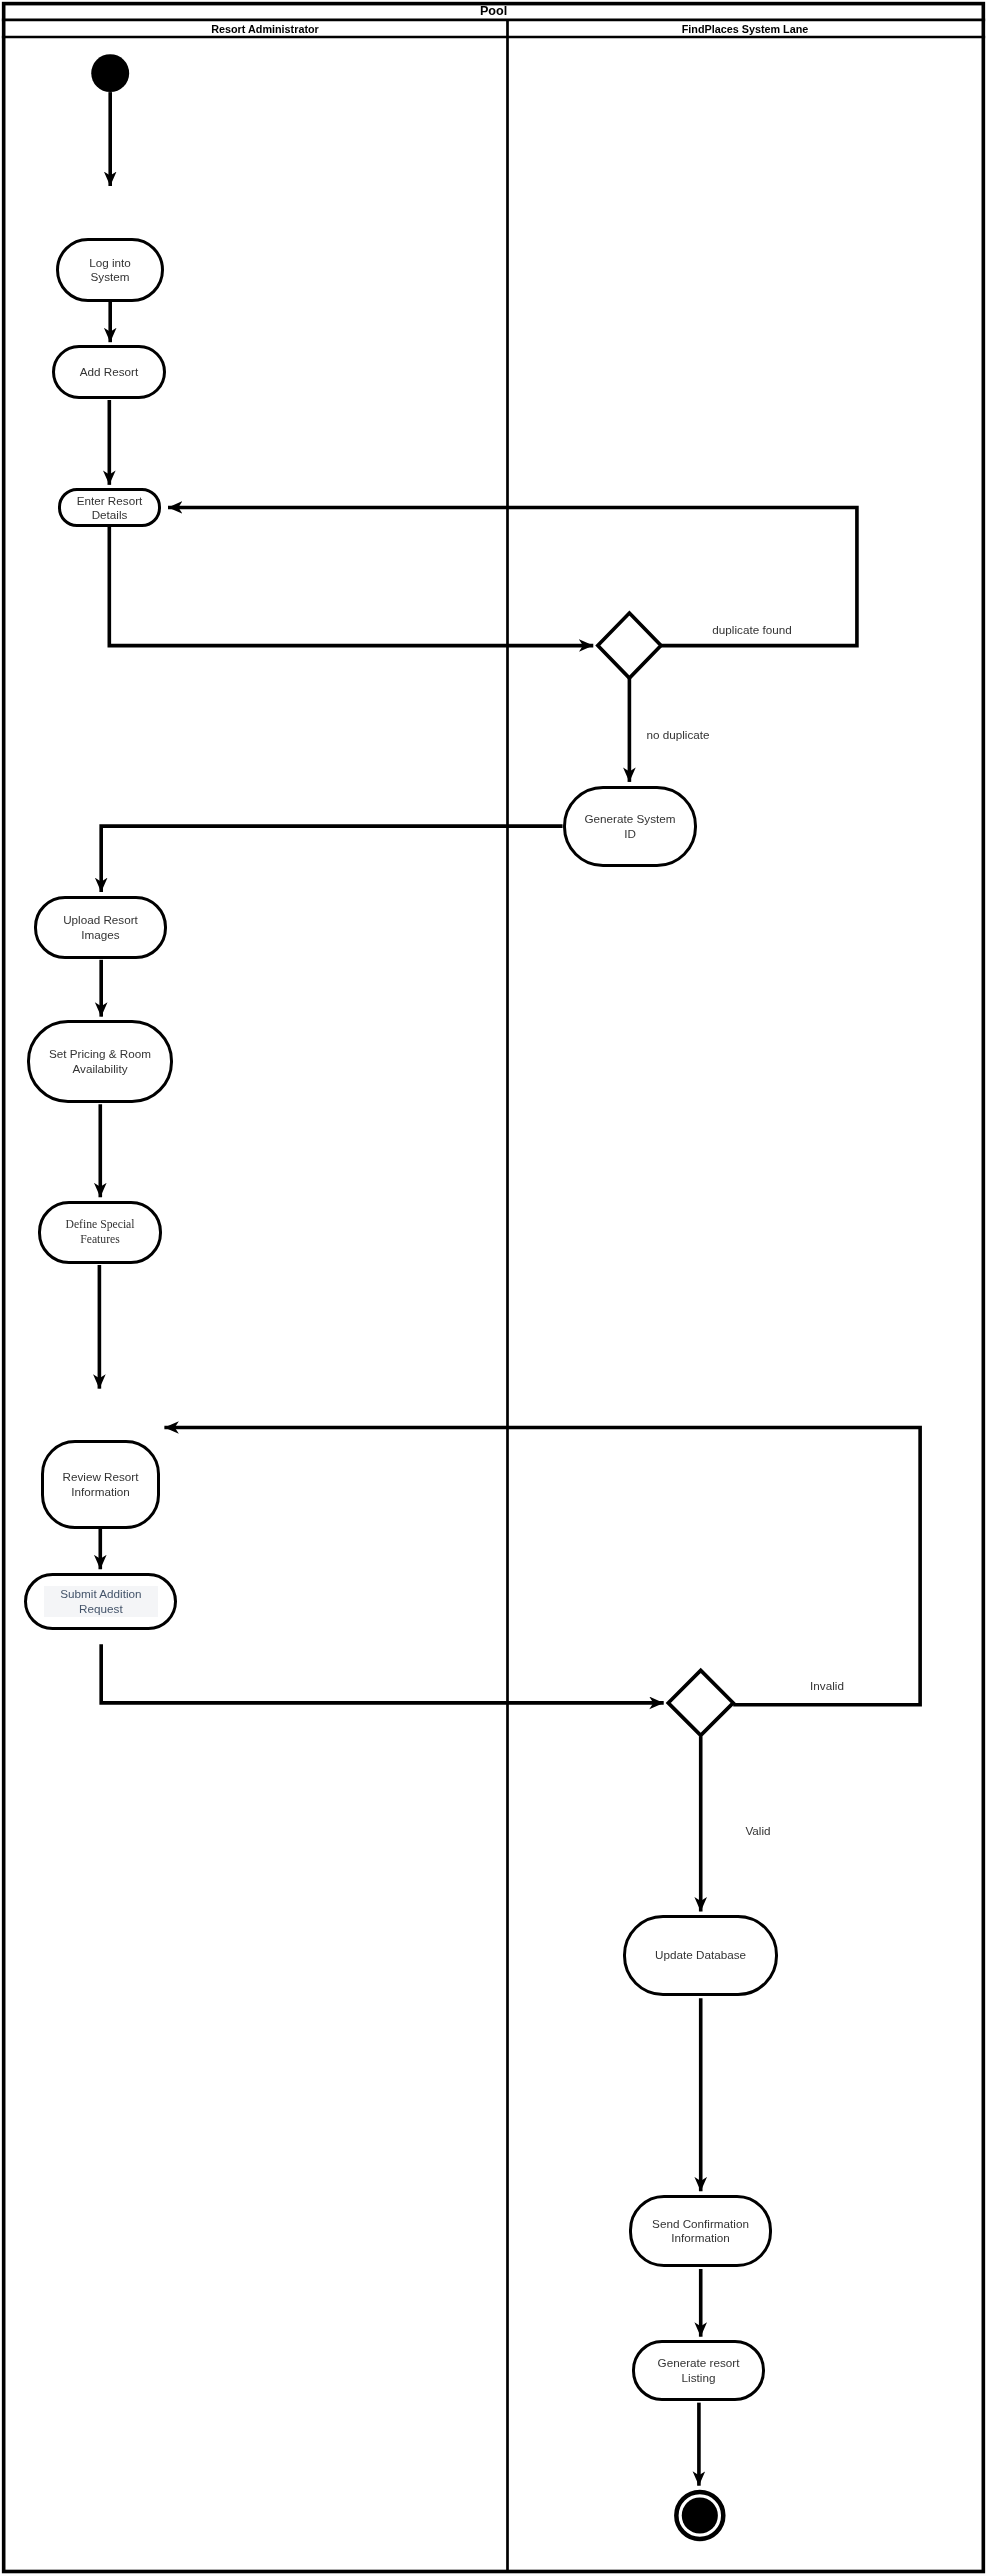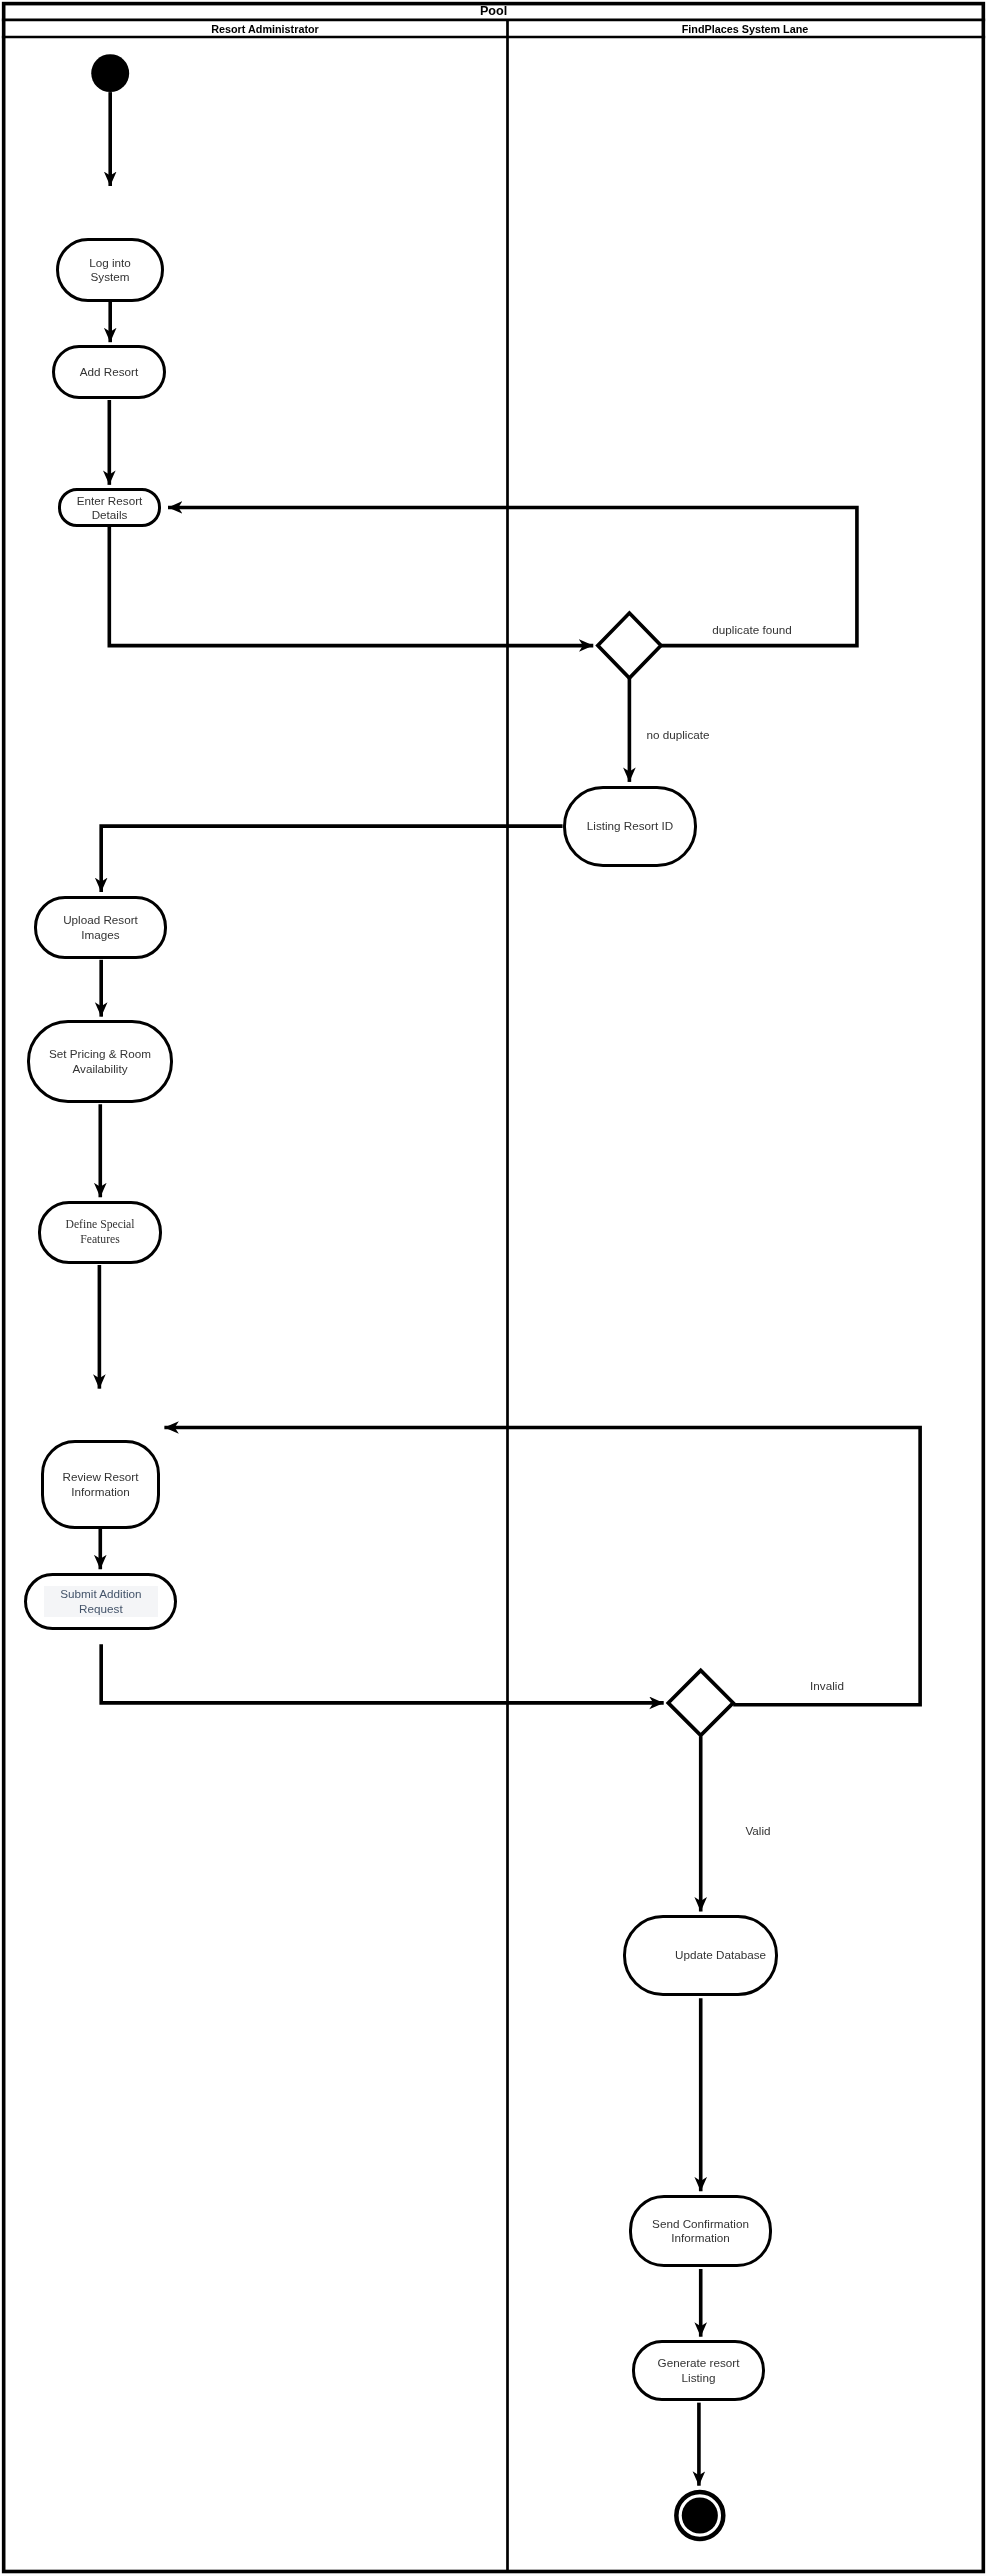--- a/index.html
+++ b/index.html
@@ -105,21 +105,21 @@
 
   <div class="node" style="left:52px;  top:345px;  width:114px; height:54px; border-radius:27px; padding:0 9px;">
     <span>Add Resort</span>
   </div>
 
   <div class="node" style="left:58px;  top:488px;  width:103px; height:39px; border-radius:19px; padding:0 5.4px; line-height:1.12;">
     <span>Enter Resort Details</span>
   </div>
 
   <div class="node" style="left:563px; top:786px;  width:134px; height:81px; border-radius:40px; padding:0 12.6px;">
-    <span>Listing Resort ID</span>
+    <span>Generate System ID</span>
   </div>
 
   <div class="node" style="left:34px;  top:896px;  width:133px; height:63px; border-radius:31px; padding:0 10px;">
     <span>Upload Resort Images</span>
   </div>
 
   <div class="node" style="left:27px;  top:1020px; width:146px; height:83px; border-radius:41px; padding:0 5.4px;">
     <span>Set Pricing &amp; Room Availability</span>
   </div>
 
@@ -128,21 +128,21 @@
   </div>
 
   <div class="node" style="left:41px;  top:1392px; width:119px; height:89px; border-radius:34px; padding:0 7.2px;margin-top:48px;">
     <span>Review Resort Information</span>
   </div>
 
   <div class="node submit" style="left:24.4px; top:1573px; width:153px; height:57px; border-radius:34px; padding:0 16.3px;">
     <span class="hl">Submit Addition Request</span>
   </div>
 
-  <div class="node" style="left:623px; top:1915px; width:155px; height:81px; border-radius:40px; padding:0 9px;justify-content:flex-end;">
+  <div class="node" style="left:623px; top:1915px; width:155px; height:81px; border-radius:40px; padding:0 9px;">
     <span>Update Database</span>
   </div>
 
   <div class="node" style="left:629px; top:2195px; width:143px; height:72px; border-radius:35px; padding:0 7.2px;">
     <span>Send Confirmation Information</span>
   </div>
 
   <div class="node" style="left:632px; top:2340px; width:133px; height:61px; border-radius:30px; padding:0 11.7px;">
     <span>Generate resort Listing</span>
   </div>

